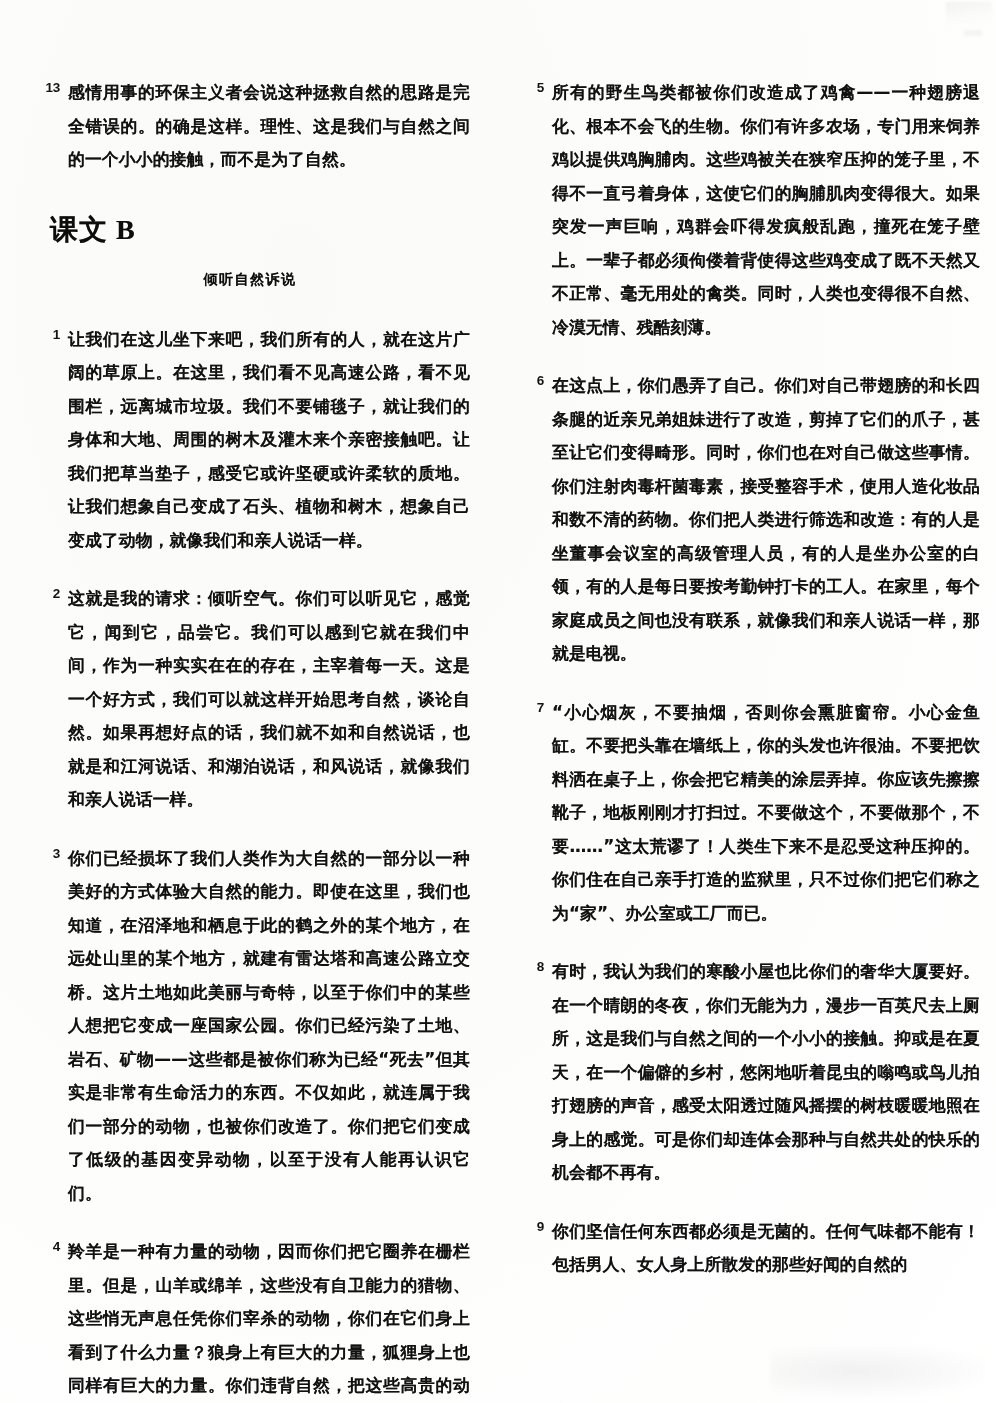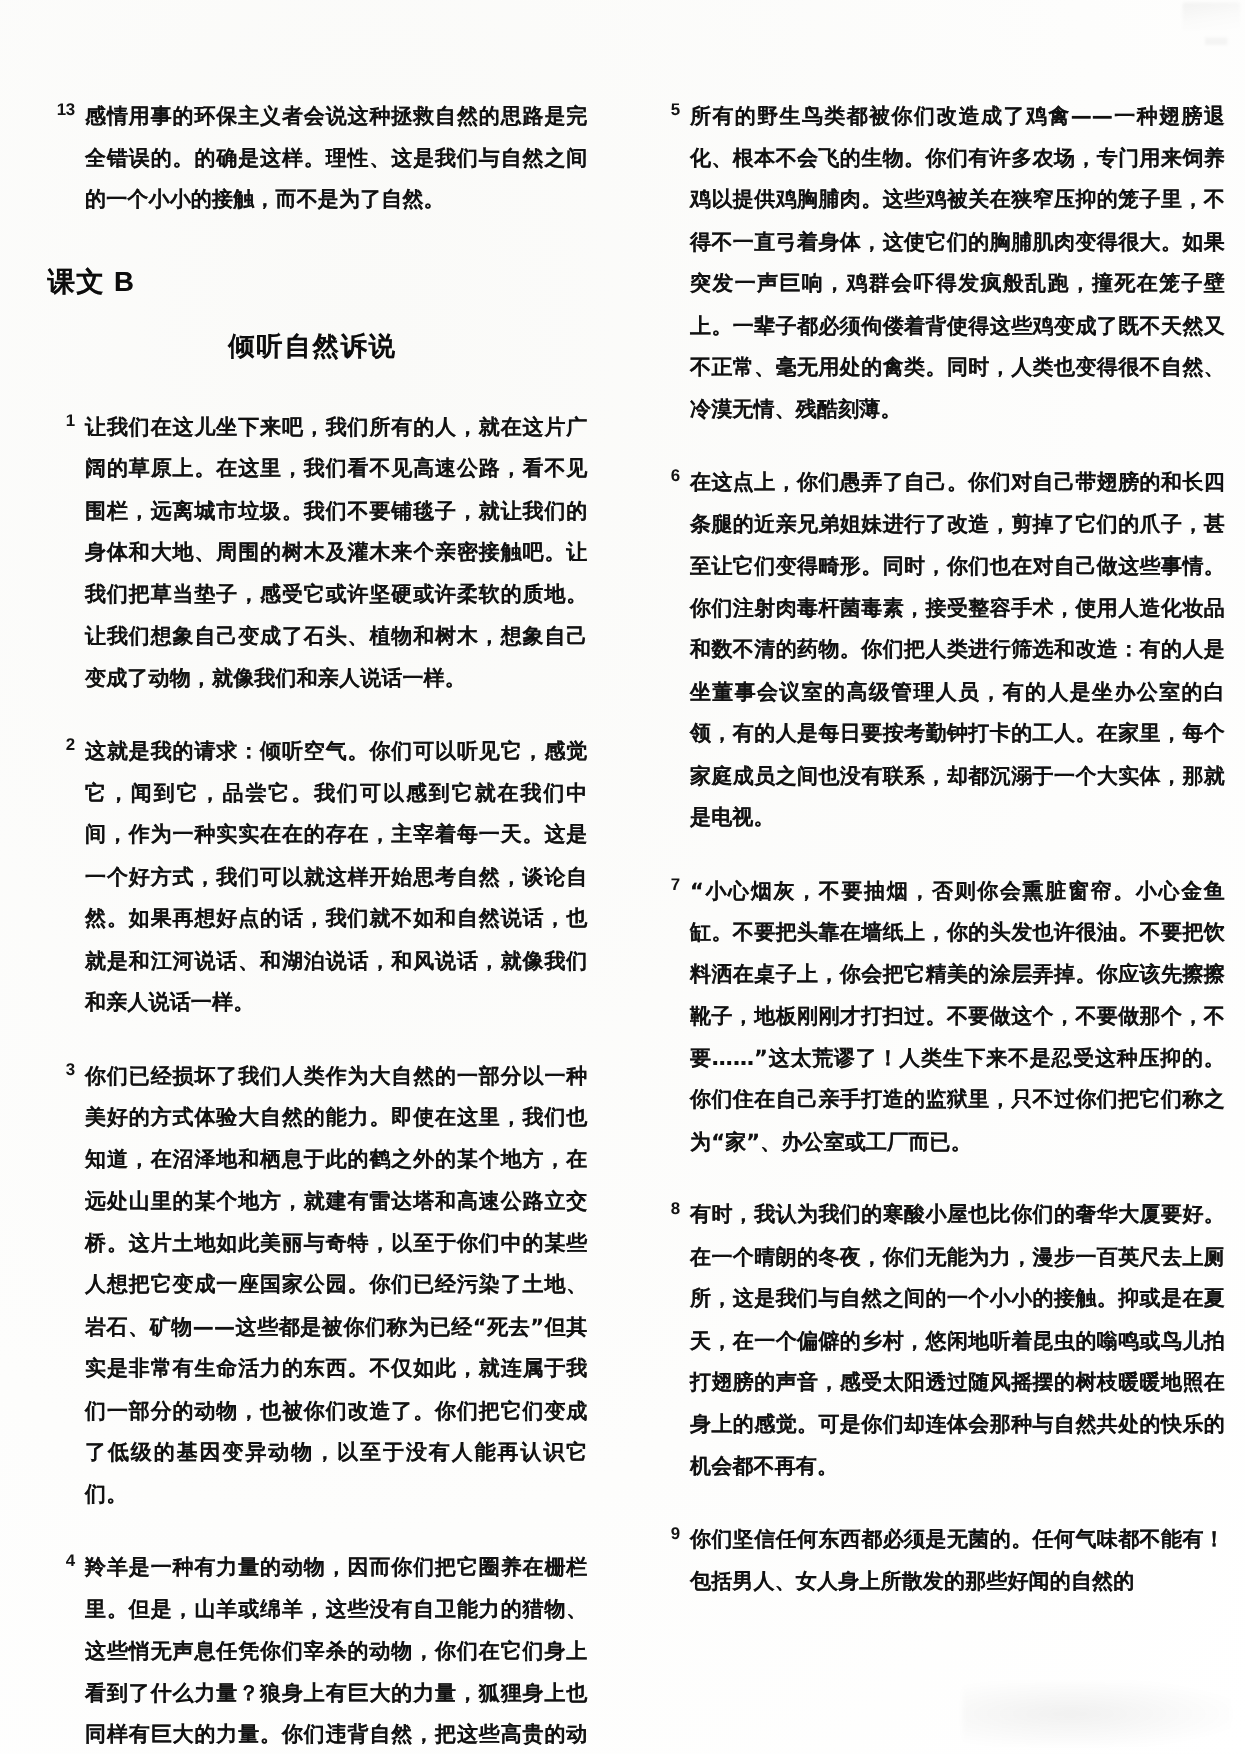--- a/index.html
+++ b/index.html
@@ -104,33 +104,33 @@
     line-height: 33.5px;
     color: #111111;
     text-align: justify;
     text-justify: inter-ideograph;
     letter-spacing: 0.15px;
     -webkit-font-smoothing: none;
   }
 
   
   .section-label {
-    font-family: Liberation Sans, sans-serif;
-    font-size: 22px;
+    font-family: Liberation Serif, serif;
+    font-size: 28px;
     font-weight: 700;
     color: #0d0d0d;
     letter-spacing: 1px;
-    margin: 34px 0 22px 0;
+    margin: 34px 0 22px 12px;
     padding-left: 2px;
   }
 
   
   .article-title {
     font-family: Liberation Mono, monospace;
-    font-size: 21px;
+    font-size: 14px;
     font-weight: 700;
     color: #0d0d0d;
     text-align: center;
     letter-spacing: 1.5px;
     margin: 0 0 34px 0;
     padding-right: 6px;
   }
 
   
   .ink {
@@ -186,21 +186,21 @@
     <div class="column right">
 
 
       <div class="para">
         <span class="pnum">5</span>
         <span class="ptext ink">所有的野生鸟类都被你们改造成了鸡禽——一种翅膀退化、根本不会飞的生物。你们有许多农场，专门用来饲养鸡以提供鸡胸脯肉。这些鸡被关在狭窄压抑的笼子里，不得不一直弓着身体，这使它们的胸脯肌肉变得很大。如果突发一声巨响，鸡群会吓得发疯般乱跑，撞死在笼子壁上。一辈子都必须佝偻着背使得这些鸡变成了既不天然又不正常、毫无用处的禽类。同时，人类也变得很不自然、冷漠无情、残酷刻薄。</span>
       </div>
 
       <div class="para">
         <span class="pnum">6</span>
-        <span class="ptext ink">在这点上，你们愚弄了自己。你们对自己带翅膀的和长四条腿的近亲兄弟姐妹进行了改造，剪掉了它们的爪子，甚至让它们变得畸形。同时，你们也在对自己做这些事情。你们注射肉毒杆菌毒素，接受整容手术，使用人造化妆品和数不清的药物。你们把人类进行筛选和改造：有的人是坐董事会议室的高级管理人员，有的人是坐办公室的白领，有的人是每日要按考勤钟打卡的工人。在家里，每个家庭成员之间也没有联系，却都沉溺于一个大实体，那就是电视。</span>
+        <span class="ptext ink">在这点上，你们愚弄了自己。你们对自己带翅膀的和长四条腿的近亲兄弟姐妹进行了改造，剪掉了它们的爪子，甚至让它们变得畸形。同时，你们也在对自己做这些事情。你们注射肉毒杆菌毒素，接受整容手术，使用人造化妆品和数不清的药物。你们把人类进行筛选和改造：有的人是坐董事会议室的高级管理人员，有的人是坐办公室的白领，有的人是每日要按考勤钟打卡的工人。在家里，每个家庭成员之间也没有联系，就像我们和亲人说话一样，那就是电视。</span>
       </div>
 
       <div class="para">
         <span class="pnum">7</span>
         <span class="ptext ink">“小心烟灰，不要抽烟，否则你会熏脏窗帘。小心金鱼缸。不要把头靠在墙纸上，你的头发也许很油。不要把饮料洒在桌子上，你会把它精美的涂层弄掉。你应该先擦擦靴子，地板刚刚才打扫过。不要做这个，不要做那个，不要……”这太荒谬了！人类生下来不是忍受这种压抑的。你们住在自己亲手打造的监狱里，只不过你们把它们称之为“家”、办公室或工厂而已。</span>
       </div>
 
       <div class="para">
         <span class="pnum">8</span>
         <span class="ptext ink">有时，我认为我们的寒酸小屋也比你们的奢华大厦要好。在一个晴朗的冬夜，你们无能为力，漫步一百英尺去上厕所，这是我们与自然之间的一个小小的接触。抑或是在夏天，在一个偏僻的乡村，悠闲地听着昆虫的嗡鸣或鸟儿拍打翅膀的声音，感受太阳透过随风摇摆的树枝暖暖地照在身上的感觉。可是你们却连体会那种与自然共处的快乐的机会都不再有。</span>

